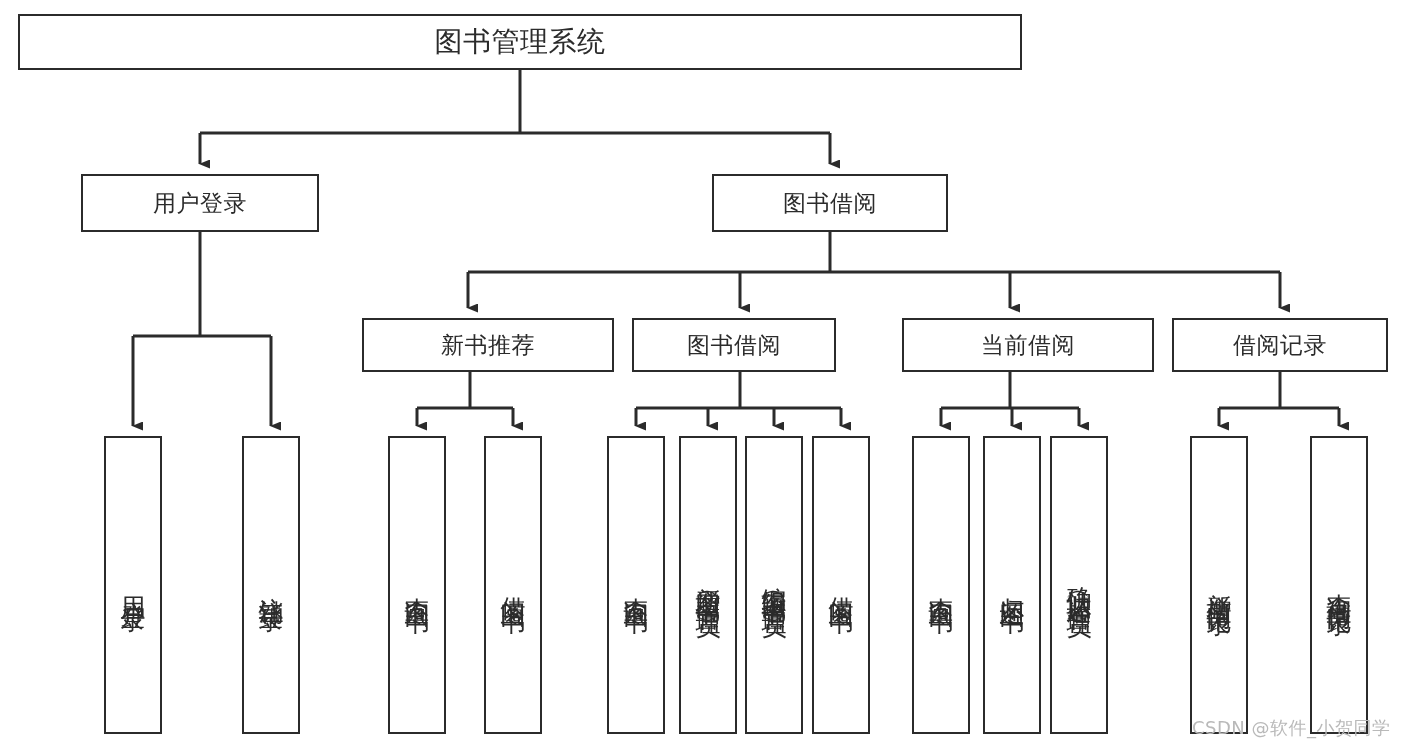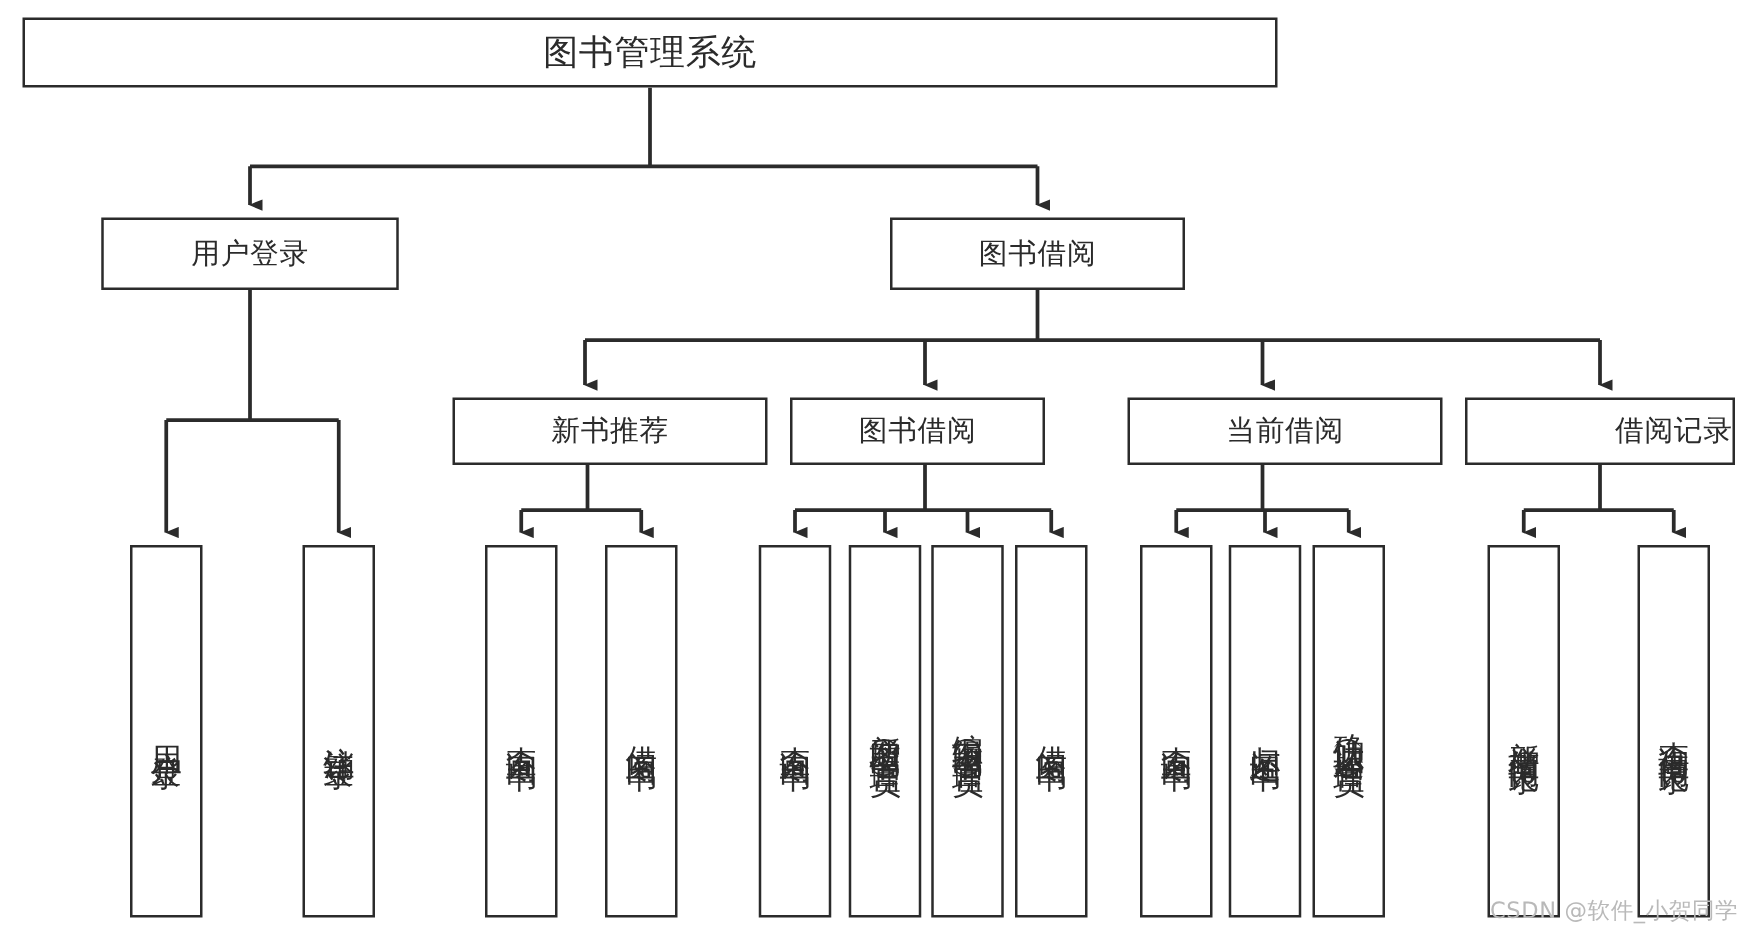--- a/index.html
+++ b/index.html
@@ -149,21 +149,21 @@
 
   <div class="node-box horizontal" style="left:362px; top:318px; width:252px; height:54px;">
     <span class="node-label">新书推荐</span>
   </div>
   <div class="node-box horizontal" style="left:632px; top:318px; width:204px; height:54px;">
     <span class="node-label">图书借阅</span>
   </div>
   <div class="node-box horizontal" style="left:902px; top:318px; width:252px; height:54px;">
     <span class="node-label">当前借阅</span>
   </div>
-  <div class="node-box horizontal" style="left:1172px; top:318px; width:216px; height:54px;justify-content:flex-end;">
+  <div class="node-box horizontal" style="left:1172px; top:318px; width:216px; height:54px;">
     <span class="node-label">借阅记录</span>
   </div>
 
   <div class="node-box vertical" style="left:104px; top:436px; width:58px; height:298px;">
     <span class="node-label">用户登录</span>
   </div>
   <div class="node-box vertical" style="left:242px; top:436px; width:58px; height:298px;">
     <span class="node-label">注销登录</span>
   </div>
   <div class="node-box vertical" style="left:388px; top:436px; width:58px; height:298px;">

